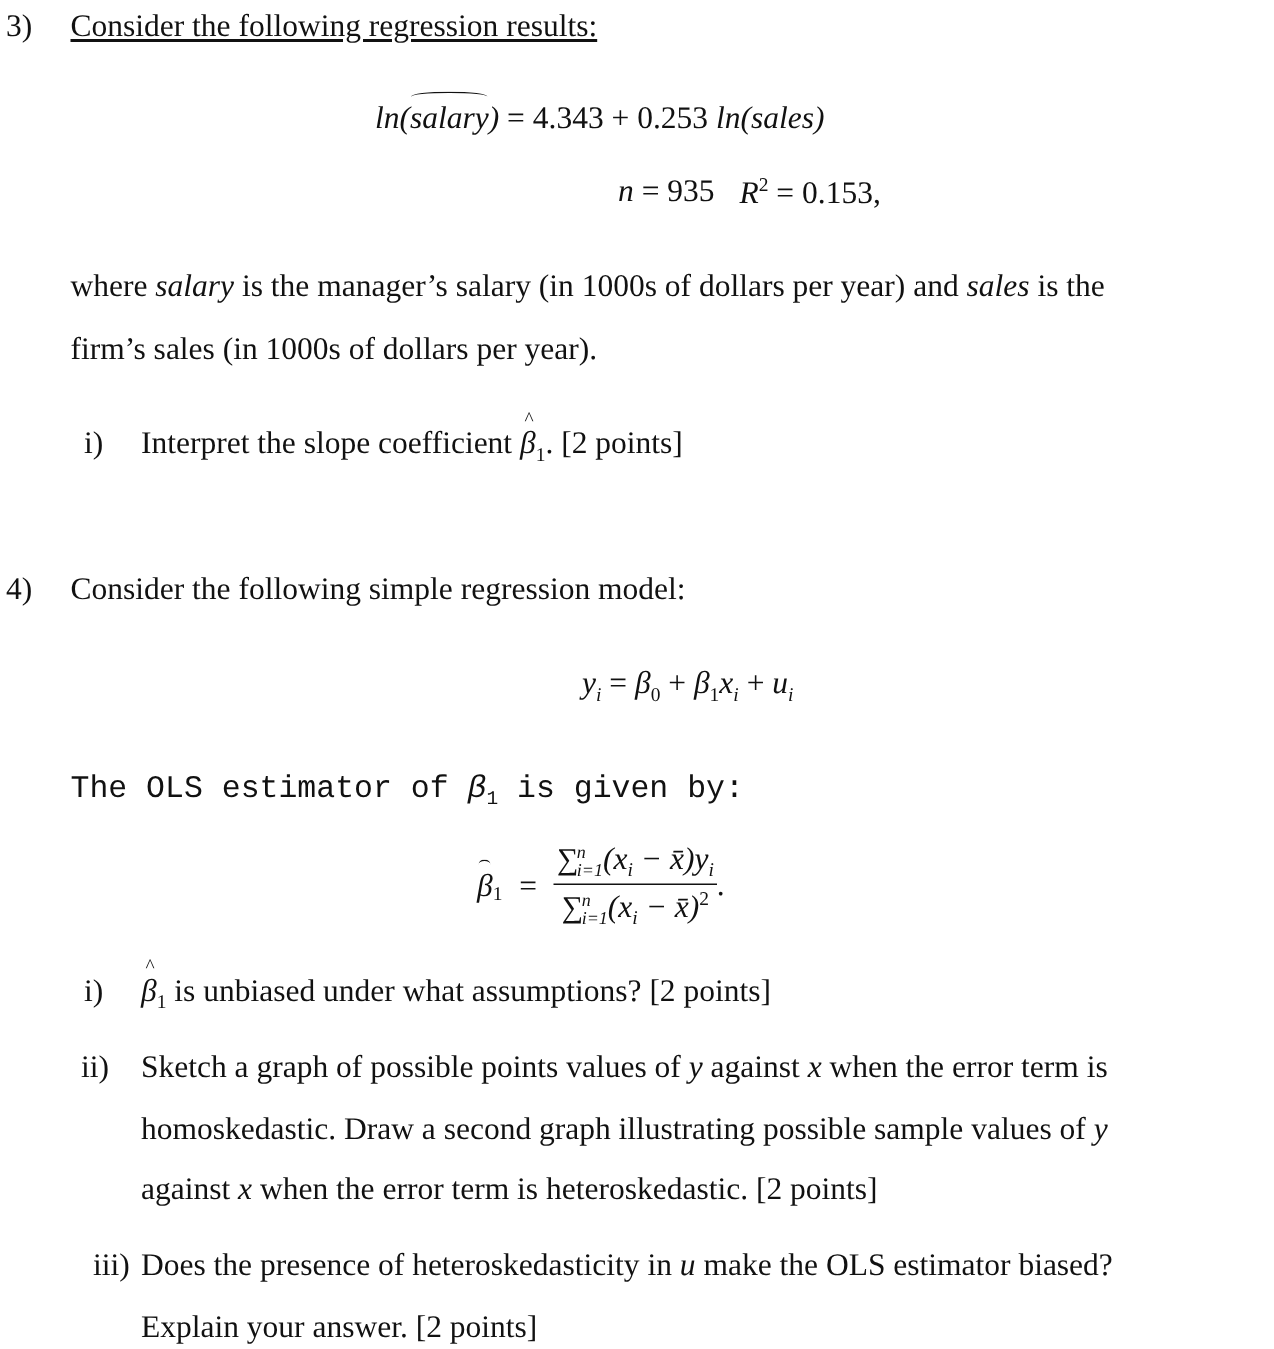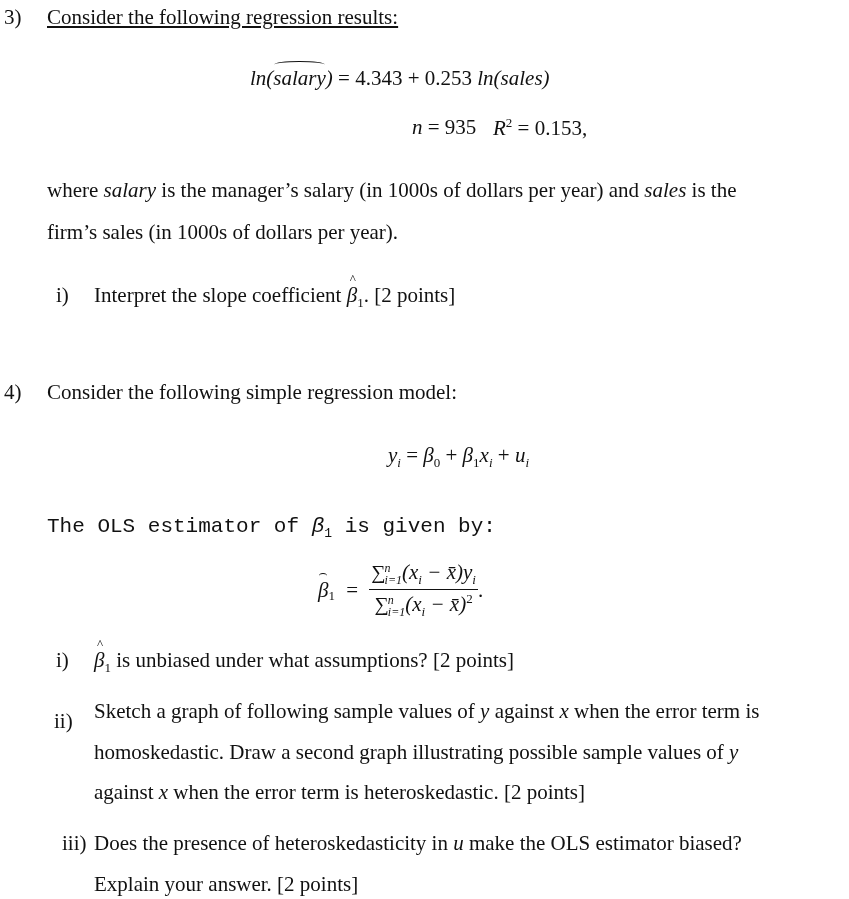--- a/index.html
+++ b/index.html
@@ -9,21 +9,21 @@
     color: #111111;
     font-size: 21px;
   }
   .abs { position: absolute; white-space: nowrap; }
   .num { left: 4px; }
   .q-head { left: 47px; }
   .it { font-style: italic; }
   .para { left: 47px; }
   .sub-label { left: 56px; }
   .sub-text { left: 94px; }
-  .sub-label-ii { left: 54px; margin-top: 10px; }
+  .sub-label-ii { left: 54px; }
   .sub-label-iii { left: 48px; margin-left: 14px; }
   .hat { position: relative; display: inline-block; }
   .hat::before {
     content: ""; position: absolute; left: 1px; right: 1px; top: -5px; height: 6px;
     border-top: 1.5px solid #111; border-radius: 50% 50% 0 0;
   }
   .smallhat { position: relative; display: inline-block; }
   .smallhat::before {
     content: "^"; position: absolute; left: 3px; top: -12px; font-size: 13px; font-style: normal;
   }
@@ -93,21 +93,21 @@
   </span><span style="vertical-align:middle;">.</span>
 </div>
 
 <div class="abs sub-label" style="top:648px;">i)</div>
 <div class="abs sub-text" style="top:648px;">
   <span class="it smallhat">β</span><sub>1</sub><span> is unbiased under what assumptions? [2 points]</span>
 </div>
 
 <div class="abs sub-label-ii" style="top:699px;">ii)</div>
 <div class="abs sub-text" style="top:699px;">
-  <span>Sketch a graph of following sample values of </span><span class="it">y</span><span> against </span><span class="it">x</span><span> when the error term is</span>
+  <span>Sketch a graph of possible points values of </span><span class="it">y</span><span> against </span><span class="it">x</span><span> when the error term is</span>
 </div>
 <div class="abs sub-text" style="top:740px;">
   <span>homoskedastic.  Draw a second graph illustrating possible sample values of </span><span class="it">y</span>
 </div>
 <div class="abs sub-text" style="top:780px;text-align:center;">
   <span>against </span><span class="it">x</span><span> when the error term is heteroskedastic. [2 points]</span>
 </div>
 
 <div class="abs sub-label-iii" style="top:831px;">iii)</div>
 <div class="abs sub-text" style="top:831px;">

